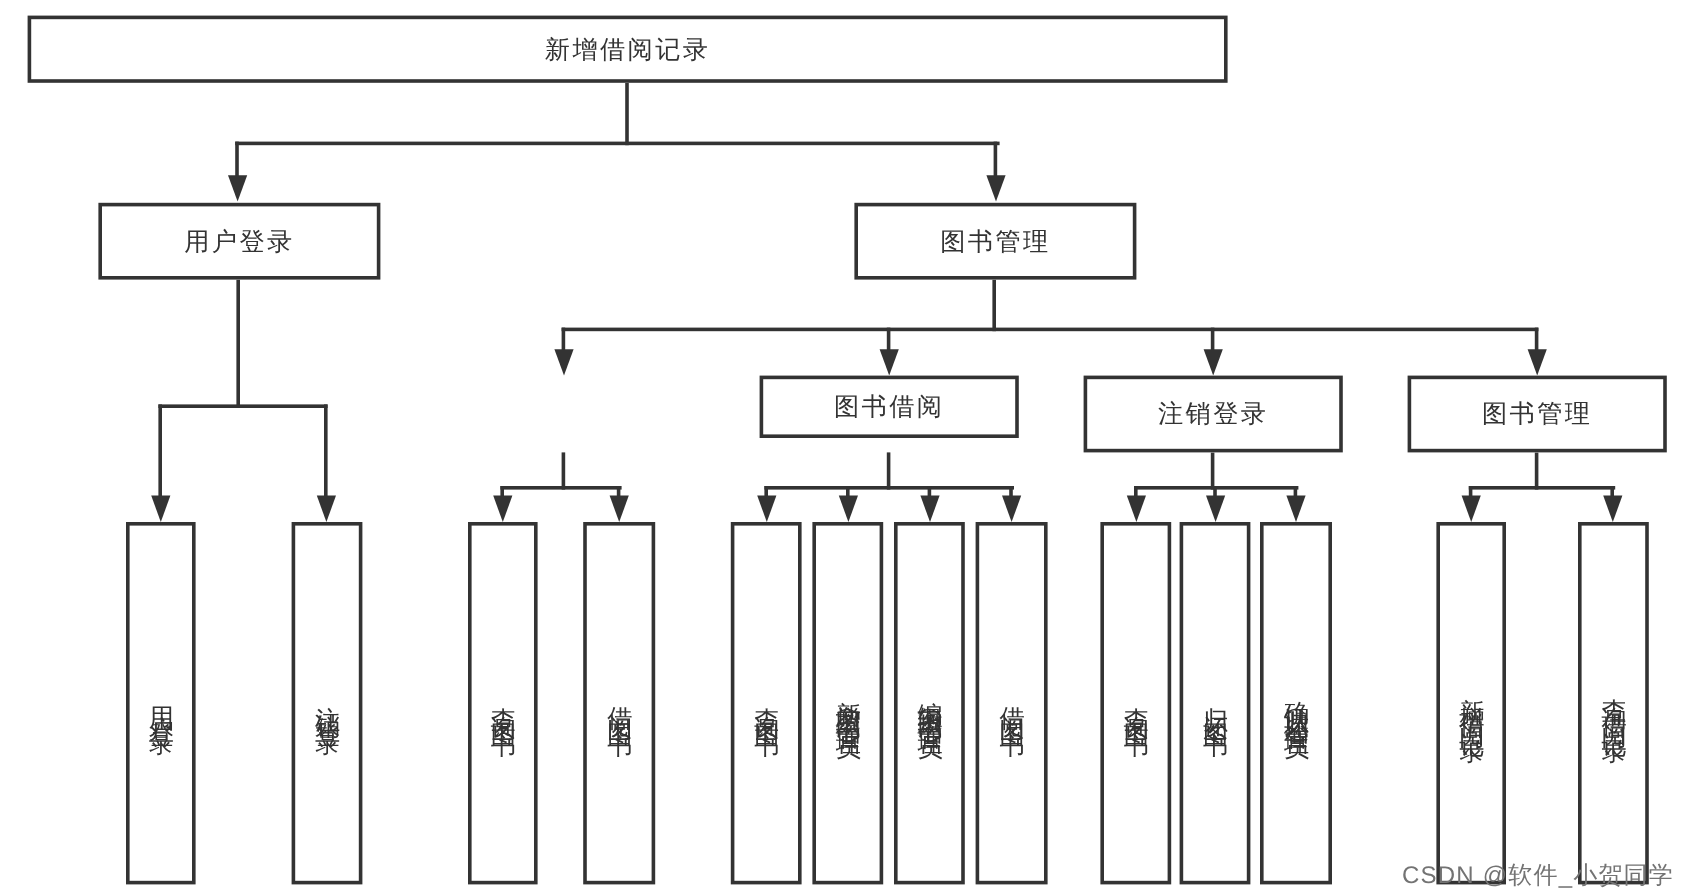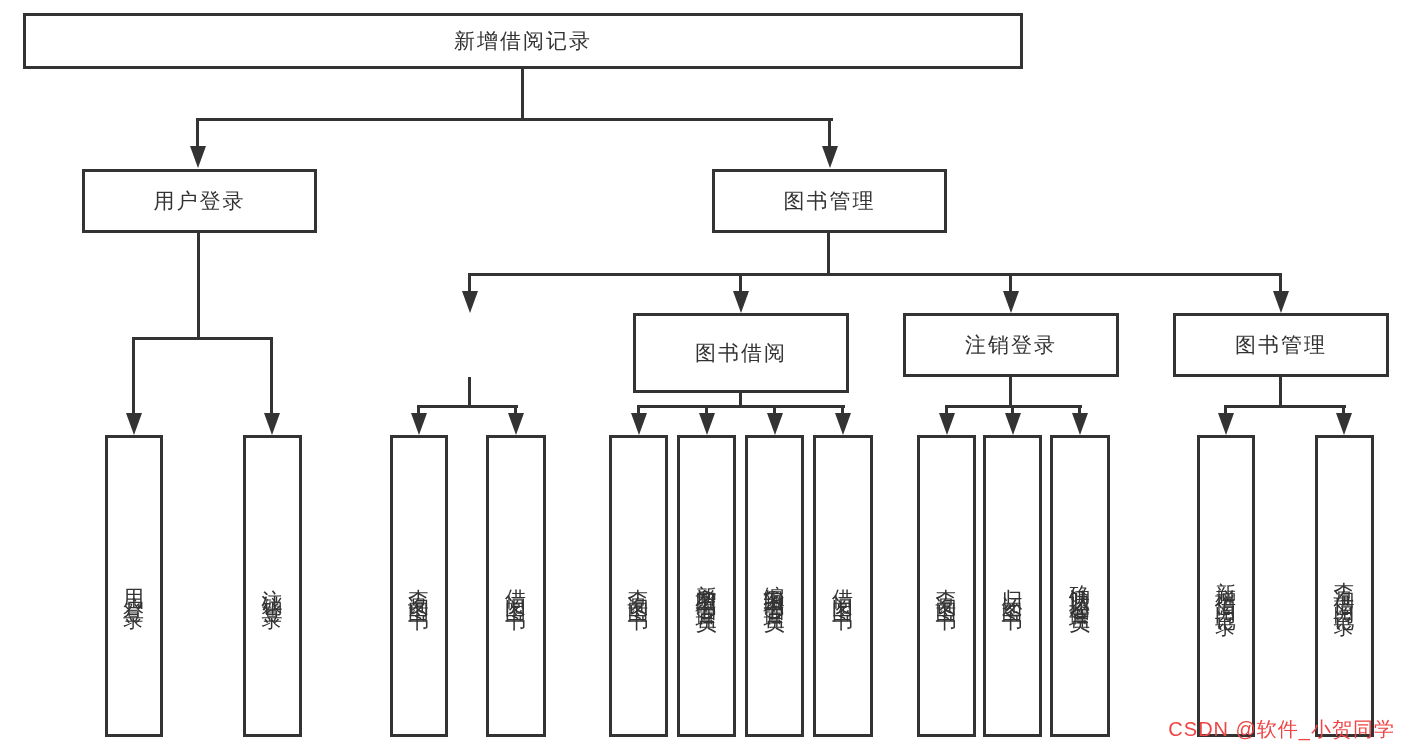--- a/index.html
+++ b/index.html
@@ -47,21 +47,21 @@
     border-left: 8px solid transparent;
     border-right: 8px solid transparent;
     border-top: 22px solid #333333;
     z-index: 1;
   }
   .watermark {
     position: absolute;
     right: 10px;
     bottom: 4px;
     font-size: 20px;
-    color: #ef4444;
+    color: #737373;
     letter-spacing: 1px;
     z-index: 3;
     white-space: nowrap;
     text-align: center;
   }
 </style>
 </head>
 <body>
 
 <div id="stage">
@@ -97,21 +97,21 @@
 
   <div class="vline" style="left:468px; top:273px; height:20px;"></div>
   <div class="arrowhead" style="left:462px; top:291px;"></div>
   <div class="vline" style="left:739px; top:273px; height:20px;"></div>
   <div class="arrowhead" style="left:733px; top:291px;"></div>
   <div class="vline" style="left:1009px; top:273px; height:20px;"></div>
   <div class="arrowhead" style="left:1003px; top:291px;"></div>
   <div class="vline" style="left:1279px; top:273px; height:20px;"></div>
   <div class="arrowhead" style="left:1273px; top:291px;"></div>
 
-  <div class="box" style="left:633px; top:313px; width:216px; height:80px;">
+  <div class="box" style="left:633px; top:313px; width:216px; height:52px;">
     <span>图书借阅</span>
   </div>
   <div class="box" style="left:903px; top:313px; width:216px; height:64px;">
     <span>注销登录</span>
   </div>
   <div class="box" style="left:1173px; top:313px; width:216px; height:64px;">
     <span>图书管理</span>
   </div>
 
   <div class="vline" style="left:468px; top:377px; height:31px;"></div>

